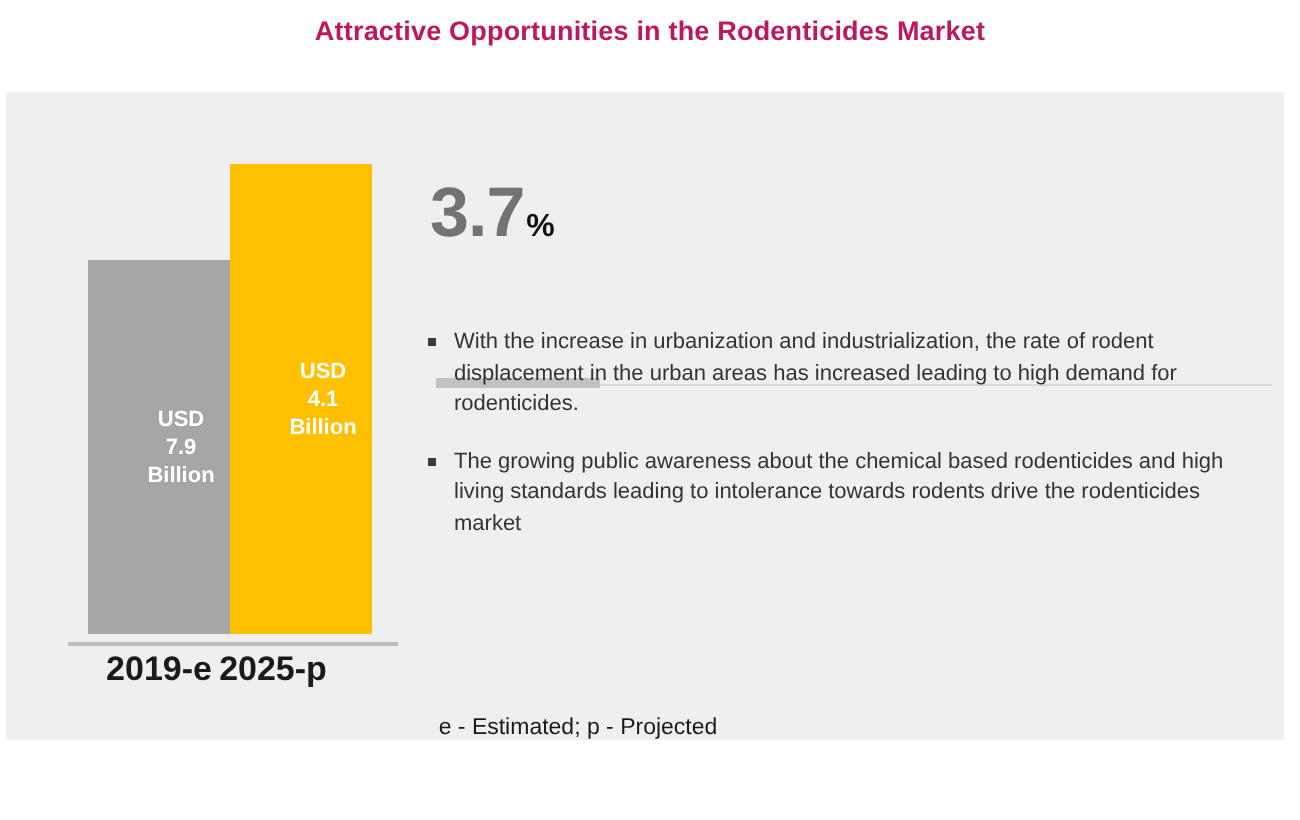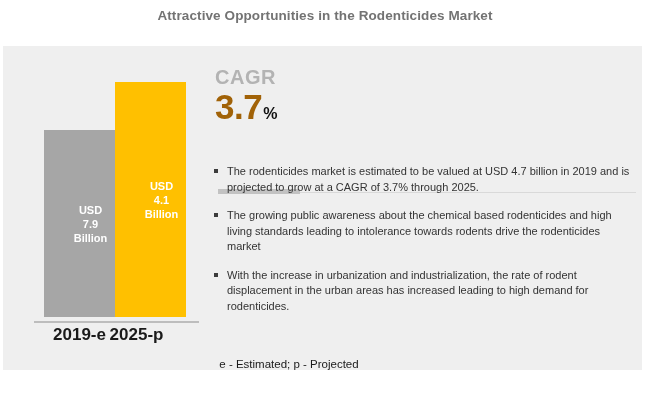--- a/index.html
+++ b/index.html
@@ -16,21 +16,21 @@
   }
 
   #page-title {
     position: absolute;
     left: 0;
     top: 8px;
     width: 650px;
     text-align: center;
     font-size: 13.5px;
     font-weight: bold;
-    color: #737373;
+    color: #be185d;
     letter-spacing: 0.1px;
   }
 
   #panel {
     position: absolute;
     left: 3px;
     top: 46px;
     width: 639px;
     height: 324px;
     background: #efefef;
@@ -121,21 +121,21 @@
   #cagr-value-row {
     position: absolute;
     left: 5px;
     top: 42px;
     display: flex;
     align-items: baseline;
   }
   #cagr-value {
     font-size: 35px;
     font-weight: bold;
-    color: #a16207;
+    color: #737373;
     line-height: 38px;
     letter-spacing: -0.5px;
   }
   #cagr-percent {
     font-size: 16px;
     font-weight: bold;
     color: #111111;
     margin-left: 1px;
   }
   #divider-thin {
@@ -219,42 +219,37 @@
 
     <div id="axis-line"></div>
 
     <div class="axis-tick-label" id="tick-2019">2019-e</div>
     <div class="axis-tick-label" id="tick-2025">2025-p</div>
 
   </div>
 
   <div id="right-col">
 
-    <div id="cagr-label">CAGR</div>
 
     <div id="cagr-value-row">
       <span id="cagr-value">3.7</span>
       <span id="cagr-percent">%</span>
     </div>
 
     <div id="divider-thin"></div>
     <div id="divider-thick"></div>
 
     <div id="bullets">
       <div class="bullet-item">
         <span class="bullet-marker"></span>
-        <span>The rodenticides market is estimated to be valued at USD 4.7 billion in 2019 and is projected to grow at a CAGR of 3.7% through 2025.</span>
+        <span>With the increase in urbanization and industrialization, the rate of rodent displacement in the urban areas has increased leading to high demand for rodenticides.</span>
       </div>
       <div class="bullet-item">
         <span class="bullet-marker"></span>
         <span>The growing public awareness about the chemical based rodenticides and high living standards leading to intolerance towards rodents drive the rodenticides market</span>
       </div>
-      <div class="bullet-item">
-        <span class="bullet-marker"></span>
-        <span>With the increase in urbanization and industrialization, the rate of rodent displacement in the urban areas has increased leading to high demand for rodenticides.</span>
-      </div>
     </div>
 
   </div>
 
 </div>
 
 <div id="footer-note">e - Estimated; p - Projected</div>
 
 </body></html>

